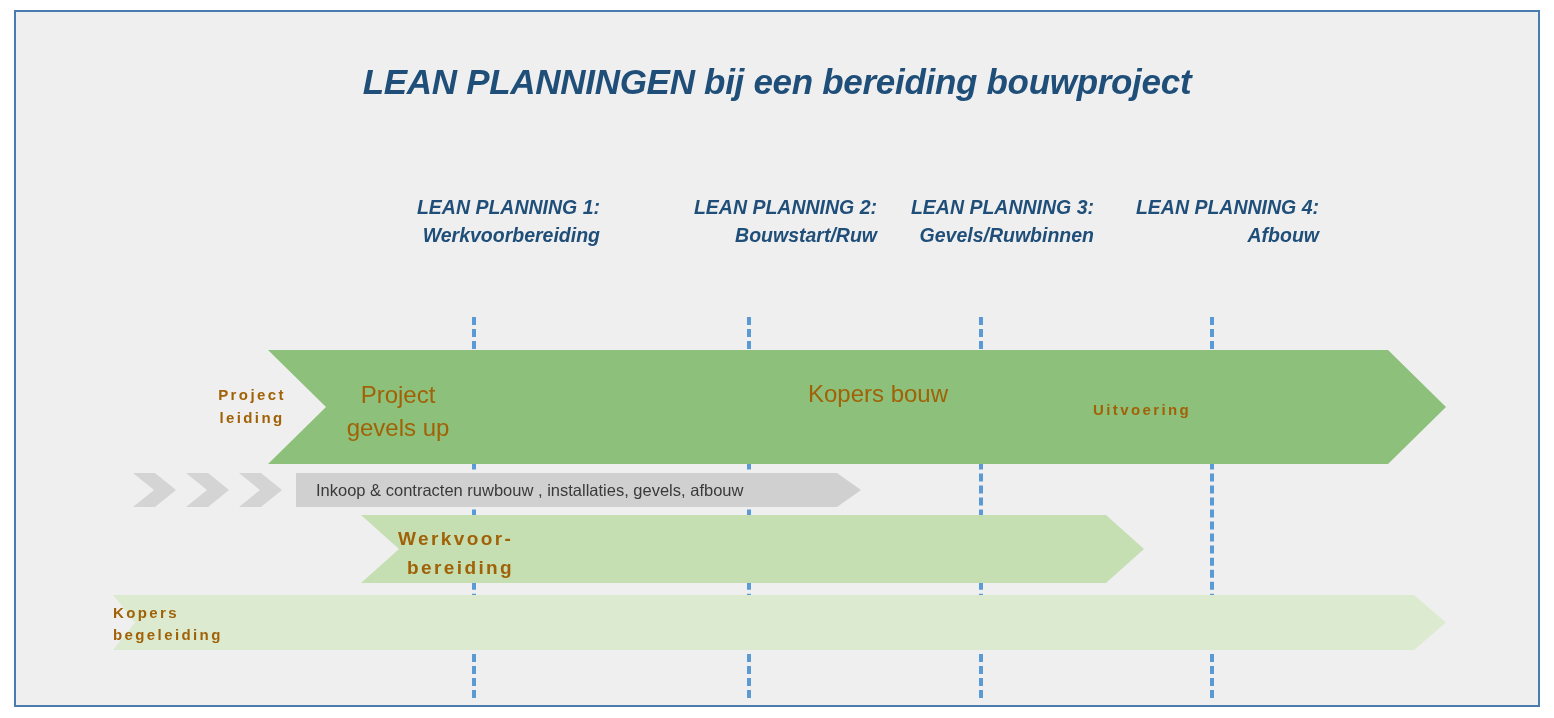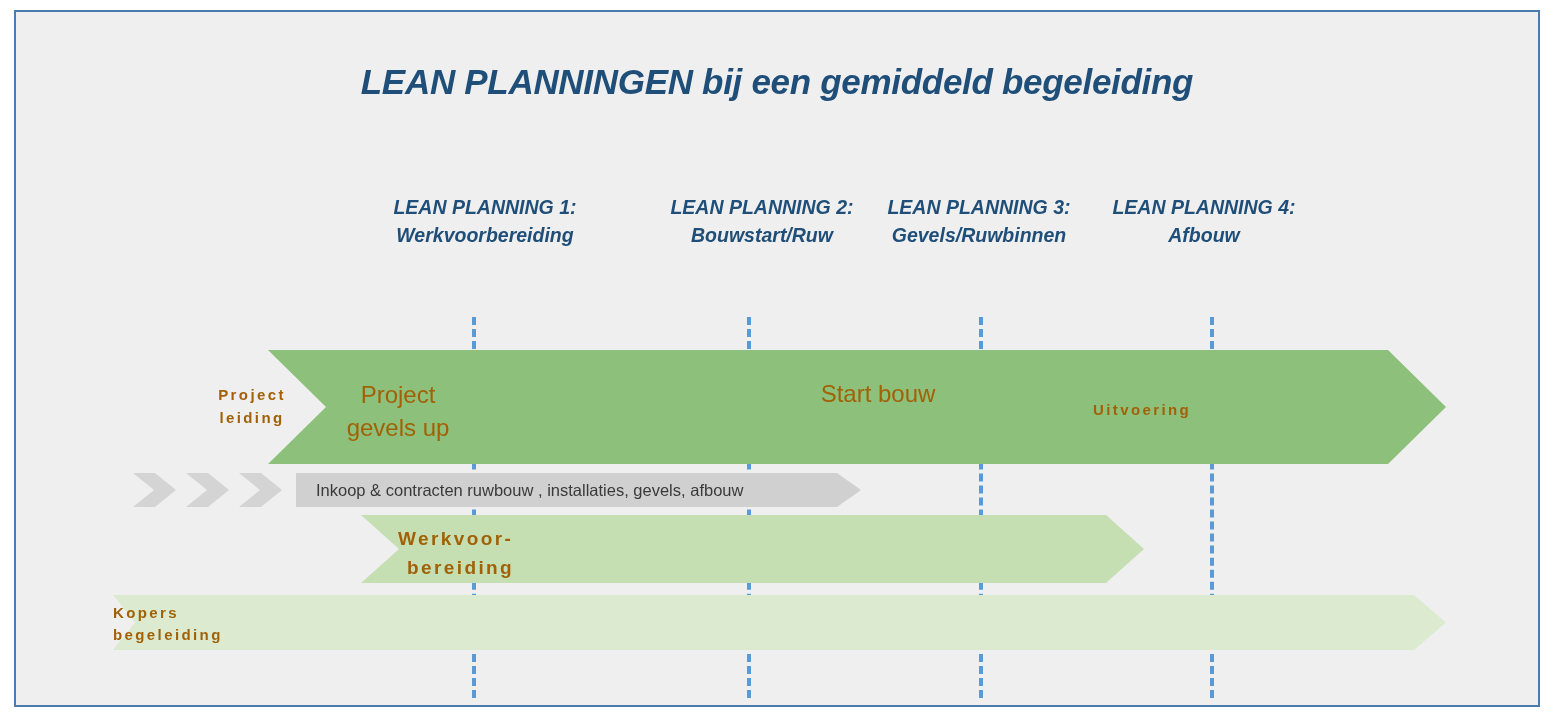--- a/index.html
+++ b/index.html
@@ -41,21 +41,21 @@
     font-weight: bold;
     color: #1F4E79;
     letter-spacing: -0.3px;
     white-space: nowrap;
   }
   
   .colhead {
     position: absolute;
     top: 182px;
     width: 230px;
-    text-align: center;
+    text-align: right;
     font-size: 19.5px;
     font-style: italic;
     font-weight: bold;
     color: #1F4E79;
     line-height: 1.42;
   }
   .colhead .sub { display: block; }
   
   .vline {
     position: absolute;
@@ -188,21 +188,21 @@
     letter-spacing: 2.4px;
     line-height: 1.48;
   }
 </style>
 </head>
 <body>
 
 <div id="slide">
   <div id="frame">
 
-    <div id="title">LEAN PLANNINGEN bij een gemiddeld begeleiding</div>
+    <div id="title">LEAN PLANNINGEN bij een bereiding bouwproject</div>
 
     <div class="colhead" style="left:354px;">
       <span>LEAN PLANNING 1:</span>
       <span class="sub">Werkvoorbereiding</span>
     </div>
     <div class="colhead" style="left:631px;">
       <span>LEAN PLANNING 2:</span>
       <span class="sub">Bouwstart/Ruw</span>
     </div>
     <div class="colhead" style="left:848px;">
@@ -221,21 +221,21 @@
 
     <div class="band" id="band-projectleiding"></div>
     <div class="band-label" id="lbl-projectleiding">
       <span>Project</span><br>
       <span>leiding</span>
     </div>
     <div class="band-label" id="lbl-projectstartup">
       <span>Project</span><br>
       <span>gevels up</span>
     </div>
-    <div class="band-label" id="lbl-startbouw">Start bouw</div>
+    <div class="band-label" id="lbl-startbouw">Kopers bouw</div>
     <div class="band-label" id="lbl-uitvoering">Uitvoering</div>
 
     <div class="chevron" id="chev-1"></div>
     <div class="chevron" id="chev-2"></div>
     <div class="chevron" id="chev-3"></div>
     <div class="band" id="band-inkoop"></div>
     <div class="band-label" id="lbl-inkoop">Inkoop &amp; contracten   ruwbouw , installaties, gevels, afbouw</div>
 
     <div class="band" id="band-werkvoorbereiding"></div>
     <div class="band-label" id="lbl-werkvoorbereiding">

